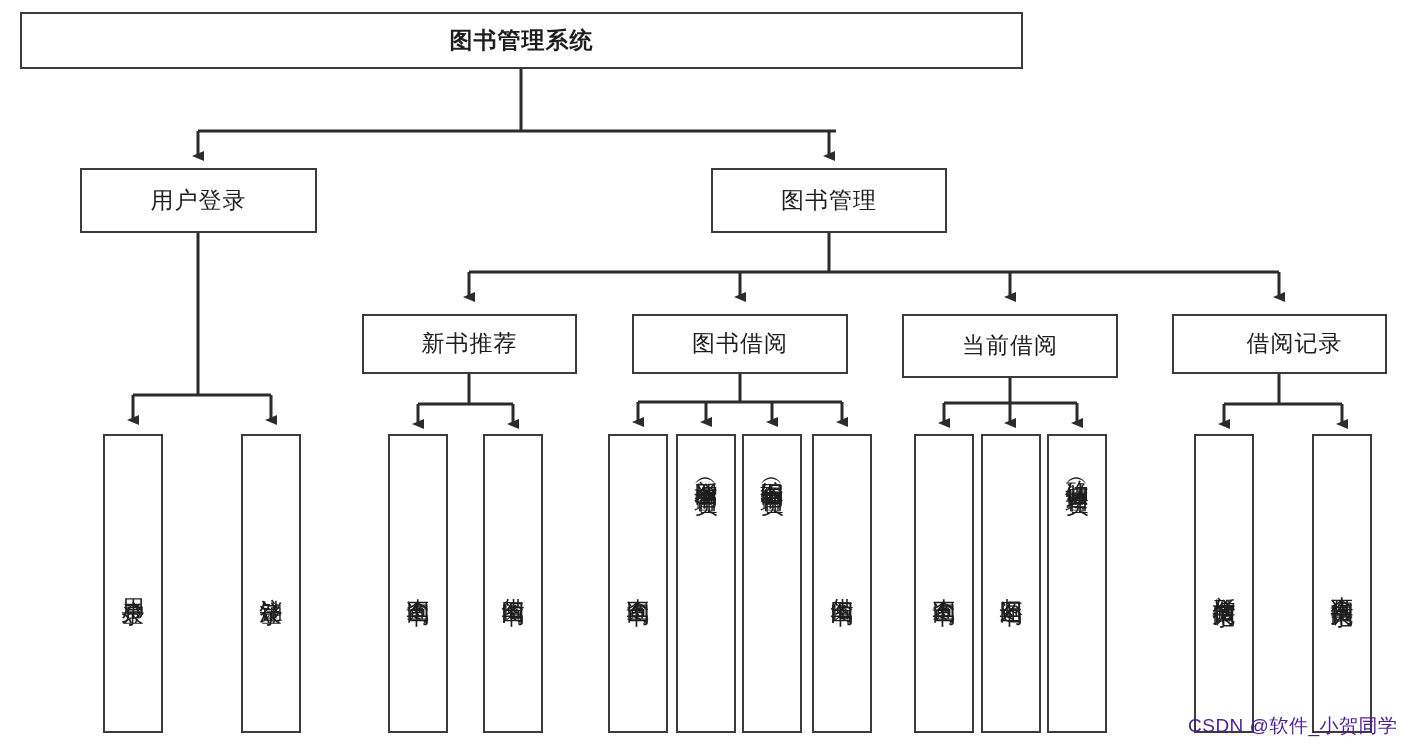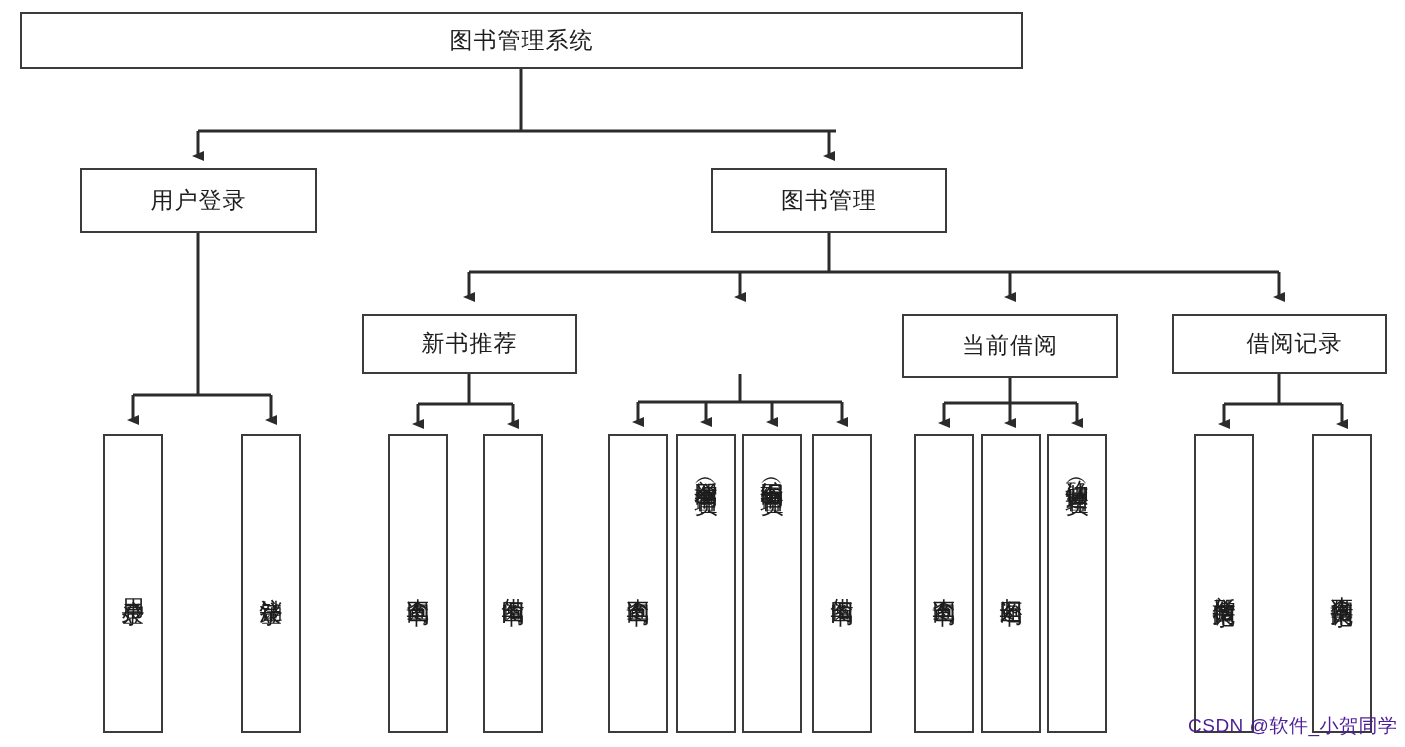--- a/index.html
+++ b/index.html
@@ -116,28 +116,29 @@
       <path d="M1010,403 L1010,423" marker-end="url(#arrow)"></path>
       <path d="M1077,403 L1077,423" marker-end="url(#arrow)"></path>
 
       <path d="M1279,374 L1279,404"></path>
       <path d="M1224,404 L1342,404"></path>
       <path d="M1224,404 L1224,424" marker-end="url(#arrow)"></path>
       <path d="M1342,404 L1342,424" marker-end="url(#arrow)"></path>
     </g>
   </svg>
 
-  <div class="node horiz" style="left:20px; top:12px; width:1003px; height:57px;">图书管理系统</div>
+  <div class="node horiz" style="left:20px; top:12px; width:1003px; height:57px;font-weight:bold;">图书管理系统</div>
 
   <div class="node horiz" style="left:80px; top:168px; width:237px; height:65px;">用户登录</div>
 
   <div class="node horiz" style="left:711px; top:168px; width:236px; height:65px;">图书管理</div>
 
   <div class="node horiz" style="left:362px; top:314px; width:215px; height:60px;">新书推荐</div>
 
+  <div class="node horiz" style="left:632px; top:314px; width:216px; height:60px;">图书借阅</div>
 
   <div class="node horiz" style="left:902px; top:314px; width:216px; height:64px;">当前借阅</div>
 
   <div class="node horiz" style="left:1172px; top:314px; width:215px; height:60px;padding-left:30px;">借阅记录</div>
 
   <div class="node vert mid" style="left:103px; top:434px; width:60px; height:299px;">
     <span class="vtext">用户登录</span>
   </div>
   <div class="node vert mid" style="left:241px; top:434px; width:60px; height:299px;">
     <span class="vtext">注销登录</span>

